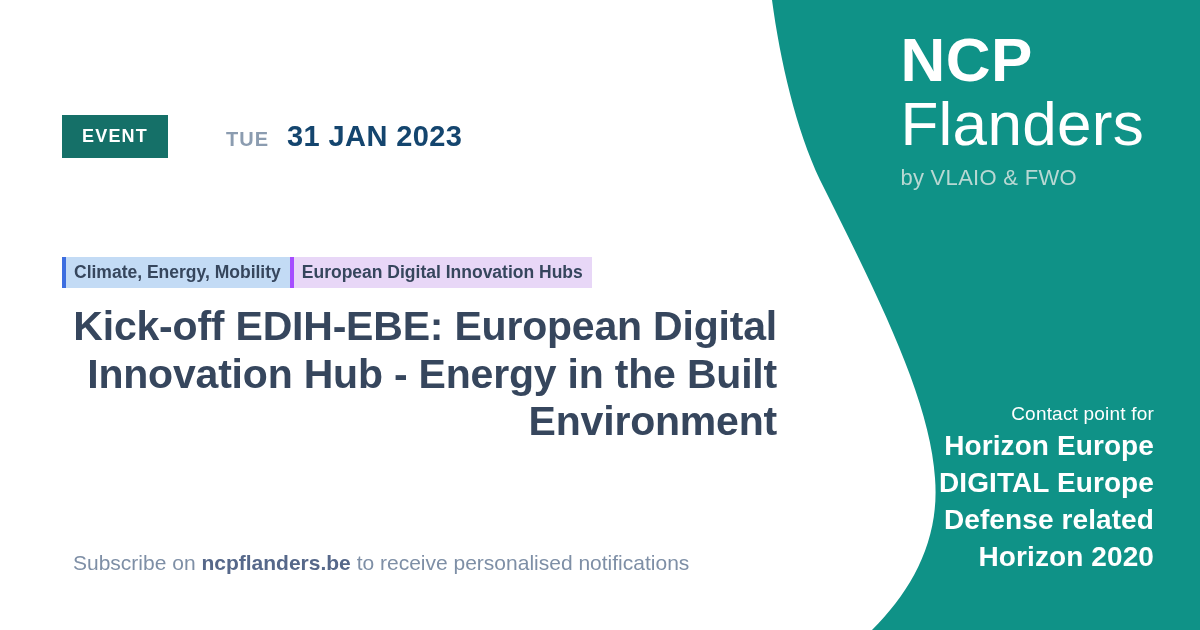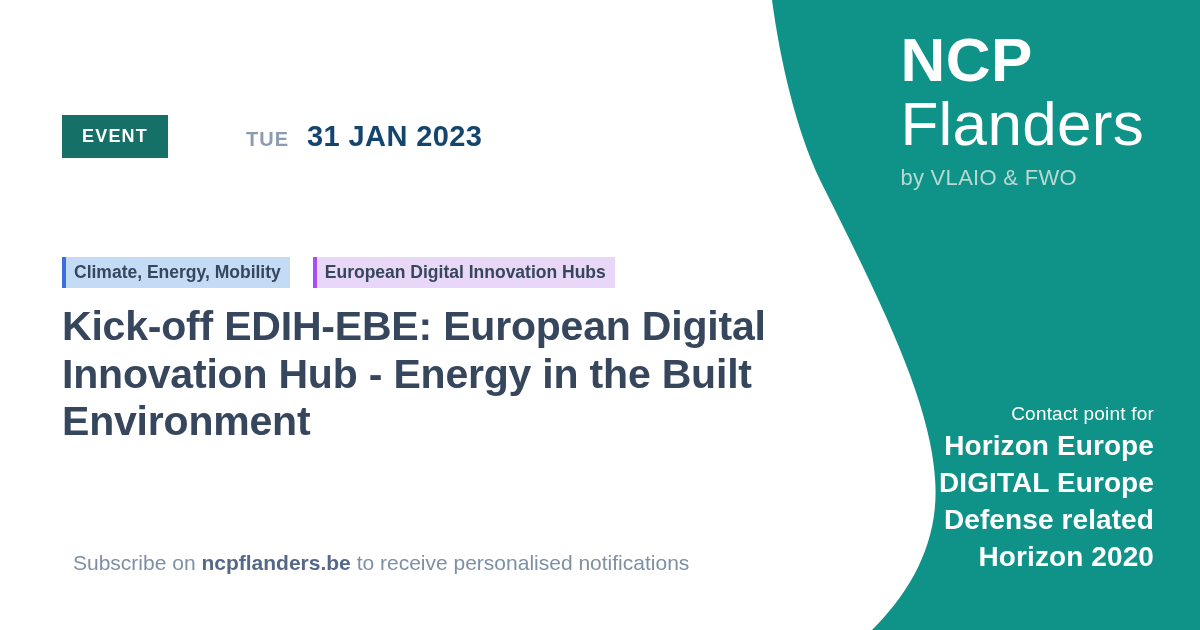--- a/index.html
+++ b/index.html
@@ -67,21 +67,21 @@
     letter-spacing:0.4px;
     margin-left:18px;
   }
 
   
   #tag-row {
     position:absolute;
     left:0; top:257px;
     display:flex;
     align-items:stretch;
-    gap:23px;
+    gap:0;
   }
   .tag {
     display:flex;
     align-items:center;
     height:31px;
     padding:0 9px 0 8px;
     font-size:17.5px;
     font-weight:600;
     color:#36465d;
     white-space:nowrap;
@@ -96,20 +96,21 @@
   
   #event-title {
     position:absolute;
     left:0; top:303px;
     width:715px;
     color:#36465d;
     font-size:41px;
     font-weight:bold;
     line-height:1.16;
     letter-spacing:-0.2px;
+    text-align:right;
   }
 
   
   #subscribe-line {
     position:absolute;
     left:11px; top:551px;
     color:#7e8fa6;
     font-size:21px;
     font-weight:400;
     white-space:nowrap;
@@ -177,21 +178,21 @@
                C 930 400 880 300 820 180
                C 796 130 780 60 772 0 Z" fill="#0f9287"></path>
     </svg>
   </div>
 
   <div id="left-col">
 
     <div id="meta-row">
       <div id="event-badge" style="background: rgb(21, 112, 104);">EVENT</div>
       <div id="date-block">
-        <span id="date-weekday" style="color: rgb(139, 156, 176); margin-left: 20px;">TUE</span>
+        <span id="date-weekday" style="color: rgb(139, 156, 176);">TUE</span>
         <span id="date-full" style="color: rgb(20, 69, 110);">31 JAN 2023</span>
       </div>
     </div>
 
     <div id="tag-row">
       <div class="tag" style="background: rgb(195, 219, 245);">
         <span class="tag-bar" style="background: rgb(61, 110, 224);"></span>
         <span>Climate, Energy, Mobility</span>
       </div>
       <div class="tag" style="background: rgb(232, 215, 247);">

